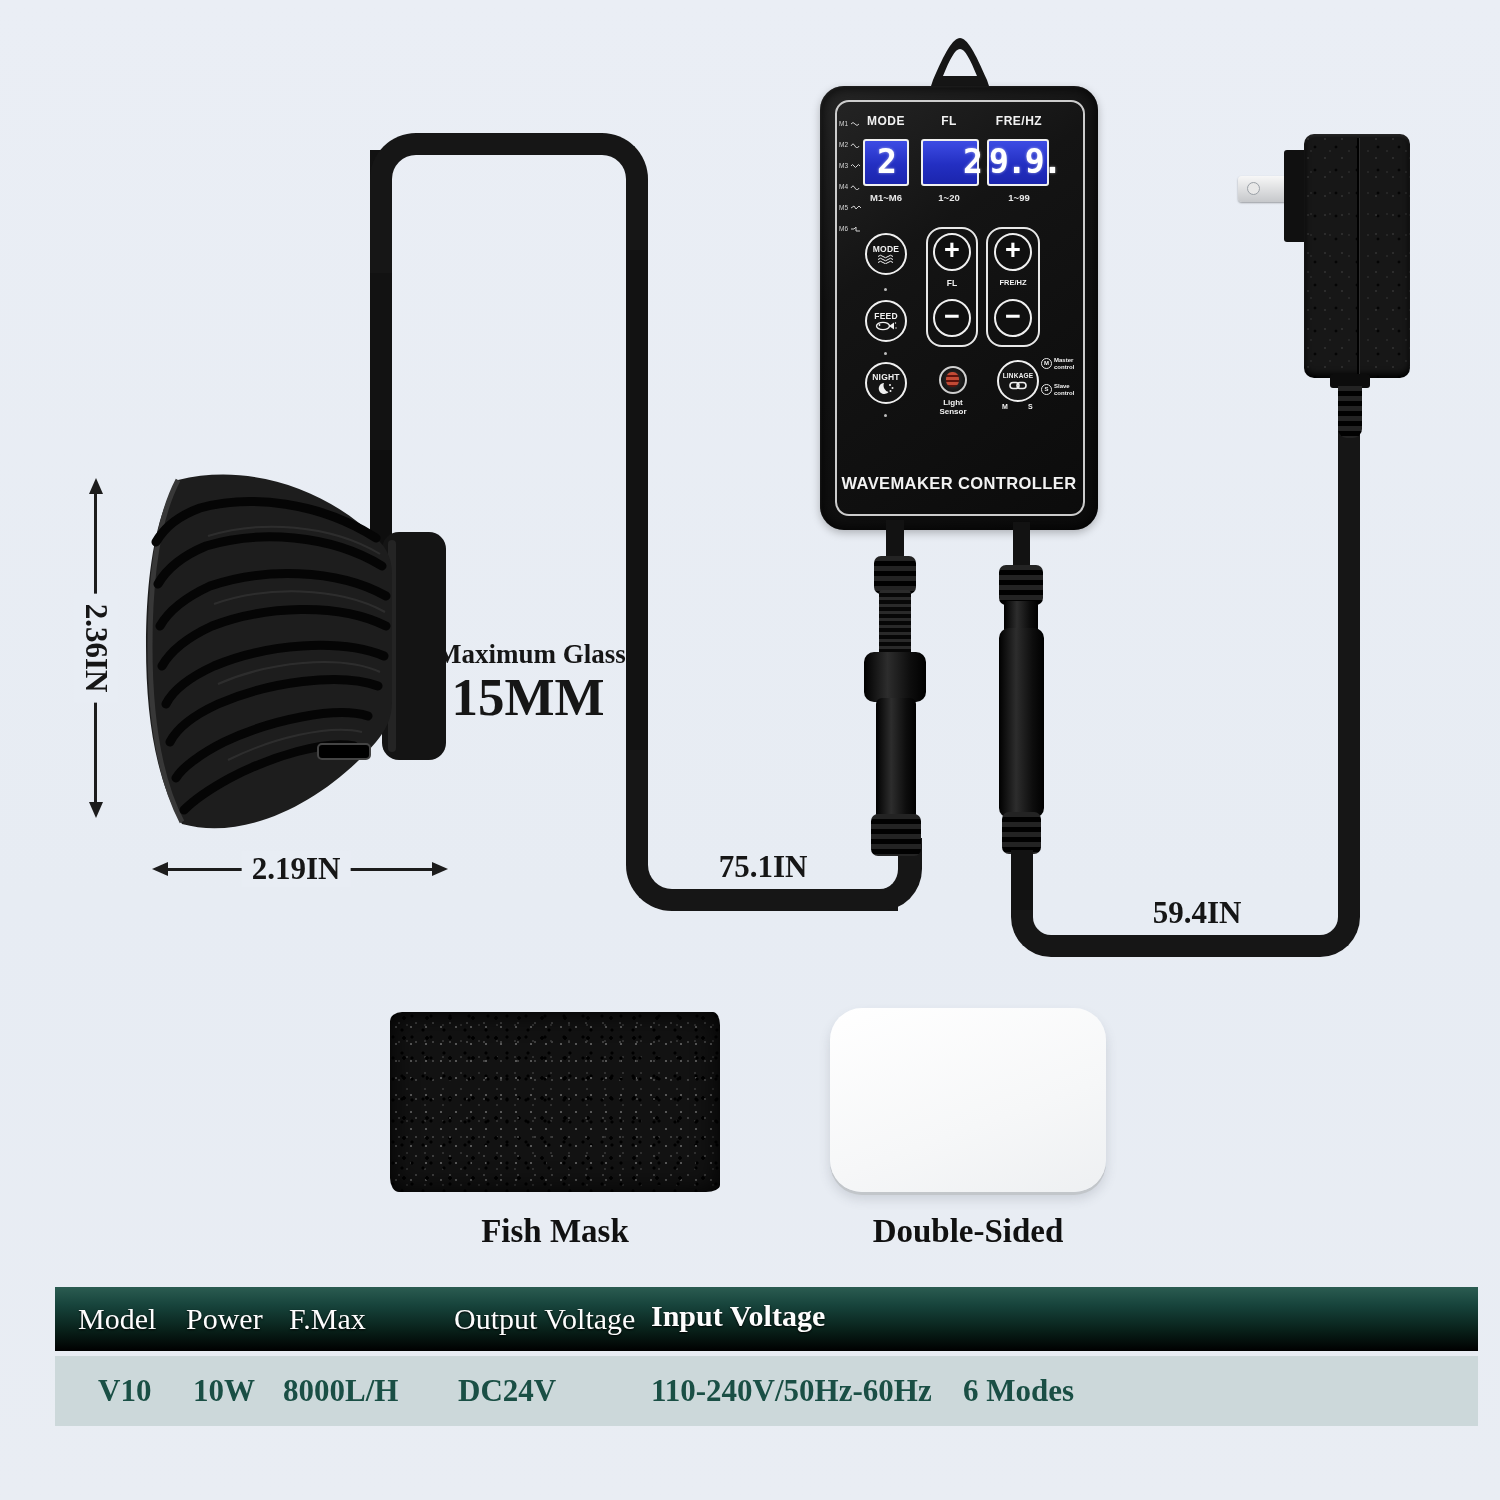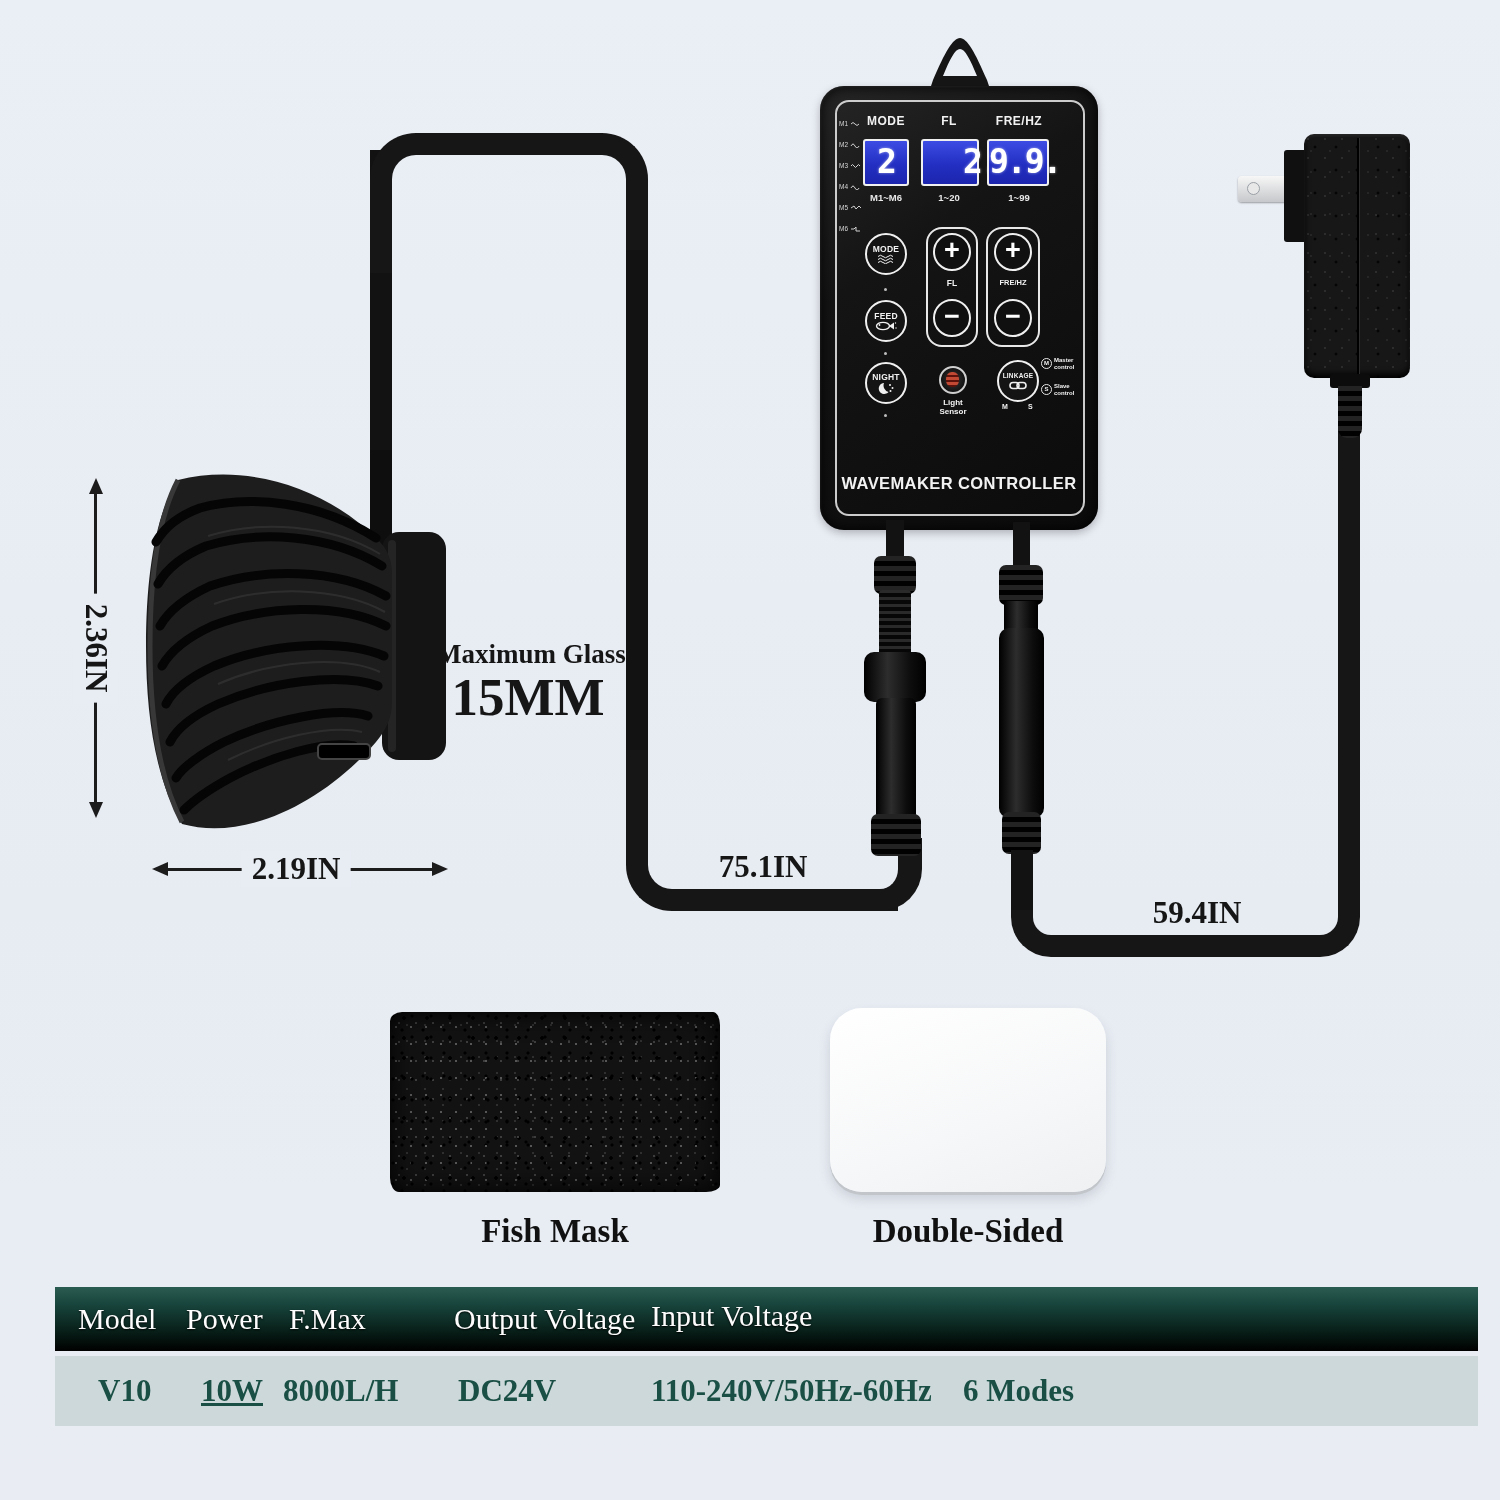--- a/index.html
+++ b/index.html
@@ -288,25 +288,25 @@
   <div class="acc-label" style="left:555px;top:1231px;">Fish Mask</div>
   <div class="pad"></div>
   <div class="acc-label" style="left:968px;top:1231px;">Double-Sided</div>
 
   <div id="spec-table">
     <div class="thead">
       <span class="hcell" style="left:23px;">Model</span>
       <span class="hcell" style="left:131px;">Power</span>
       <span class="hcell" style="left:234px;">F.Max</span>
       <span class="hcell" style="left:399px;">Output Voltage</span>
-      <span class="hcell" style="left:596px;top:-3px;">Input Voltage</span>
+      <span class="hcell" style="left:596px;top:-3px;font-weight:bold;">Input Voltage</span>
     </div>
     <div class="trow">
       <span class="vcell" style="left:43px;text-align:right;">V10</span>
-      <span class="vcell" style="left:146px;text-decoration:underline;">10W</span>
+      <span class="vcell" style="left:138px;">10W</span>
       <span class="vcell" style="left:228px;">8000L/H</span>
       <span class="vcell" style="left:403px;">DC24V</span>
       <span class="vcell" style="left:596px;">110-240V/50Hz-60Hz</span>
       <span class="vcell" style="left:908px;">6 Modes</span>
     </div>
   </div>
 
 </div>
 
 </body></html>

